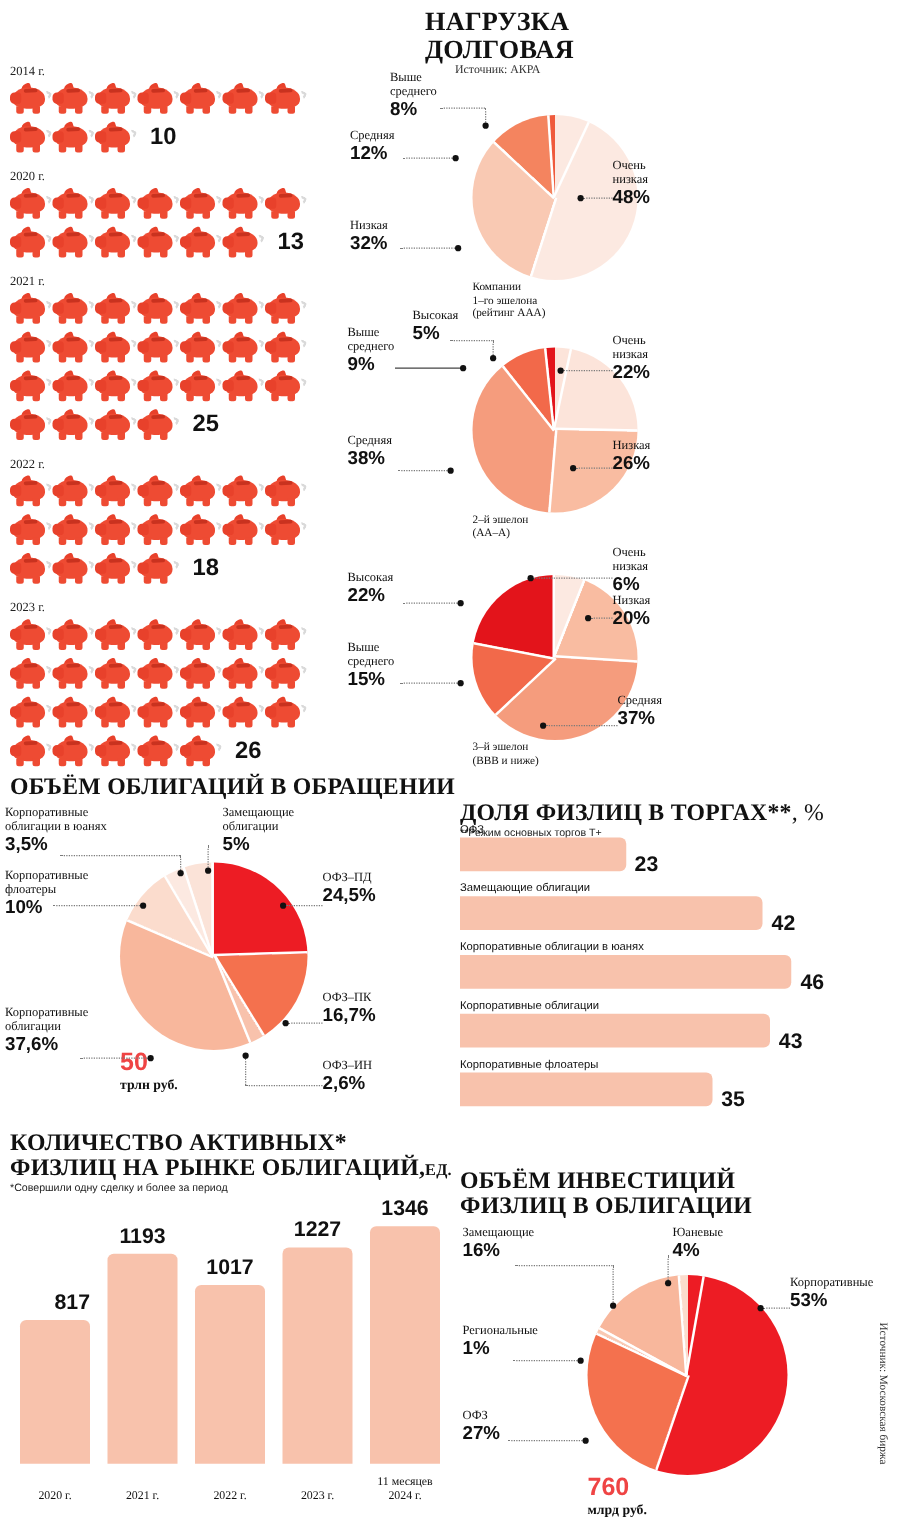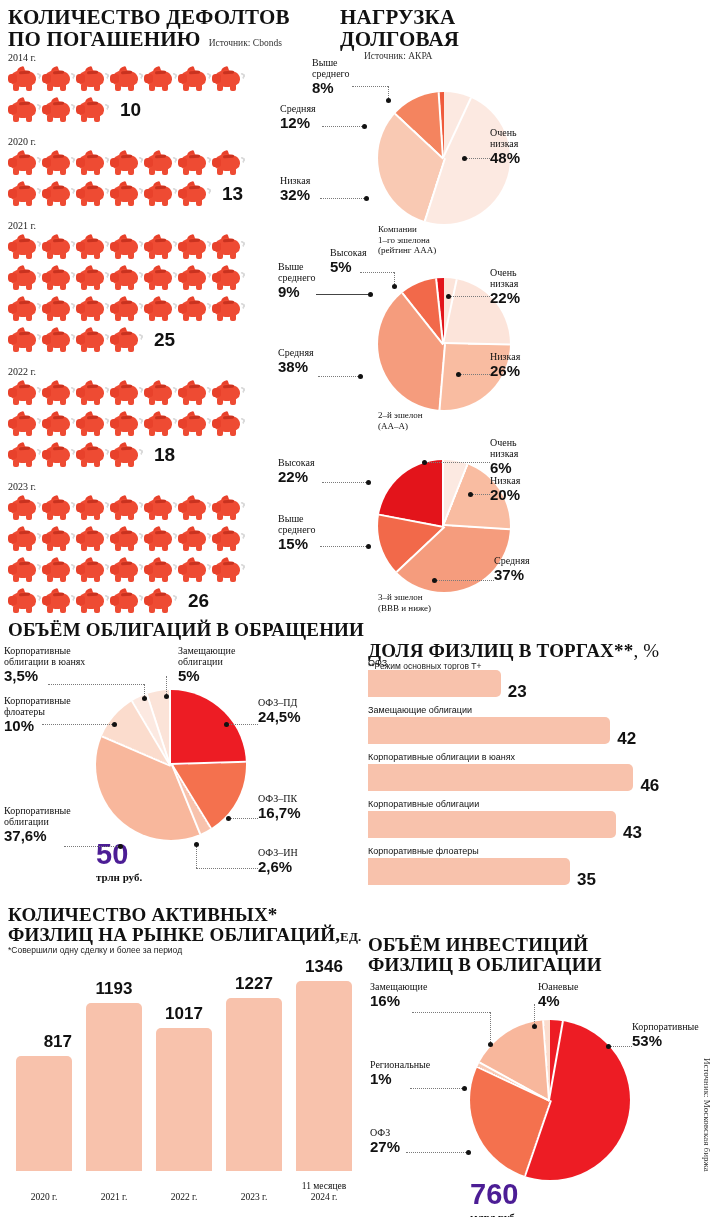--- a/index.html
+++ b/index.html
@@ -71,21 +71,21 @@
     border-radius: 50%; transform: rotate(25deg);
   }
 
   
   .donut-wrap { position: absolute; }
   .donut { position: relative; border-radius: 50%; }
   .hole-label {
     font-family: "Liberation Serif", serif;
     font-size: 9px; line-height: 1.18; color: #111;
   }
-  .hole-big { font-family:"Liberation Sans", sans-serif; font-weight: bold; font-size: 29px; line-height: 1; color:#4c1d95; }
+  .hole-big { font-family:"Liberation Sans", sans-serif; font-weight: bold; font-size: 20px; line-height: 1; color:#ef4444; }
   .hole-sub { font-family:"Liberation Serif", serif; font-weight: bold; font-size: 11px; color:#111; margin-top: 2px; }
 
   
   .callout { position: absolute; font-size: 0; }
   .co-name {
     display:block;
     font-family: "Liberation Serif", serif;
     font-size: 10px; line-height: 1.08; color: #111; white-space: pre-line;
   }
   .co-val {
@@ -118,27 +118,20 @@
     transform-origin: left top;
     transform: rotate(90deg);
     white-space: nowrap;
   }
 </style>
 </head>
 <body>
 
 <div class="page">
 
-  <div style="position:absolute;left:8px;top:6px;width:300px;">
-    <div class="sec-title big">Количество дефолтов</div>
-    <div style="display:flex;align-items:baseline;gap:8px;">
-      <span class="sec-title big">по погашению</span>
-      <span class="src">Источник: Cbonds</span>
-    </div>
-  </div>
 
   <div id="pig-area">
       <div class="pig-block" style="top: 52px;">
         <div class="yr">2014 г.</div>
         <div class="pig-row">
           <div class="pig">
             <span class="ear"></span>
             <span class="body"></span>
             <span class="snout"></span>
             <span class="slot"></span>

